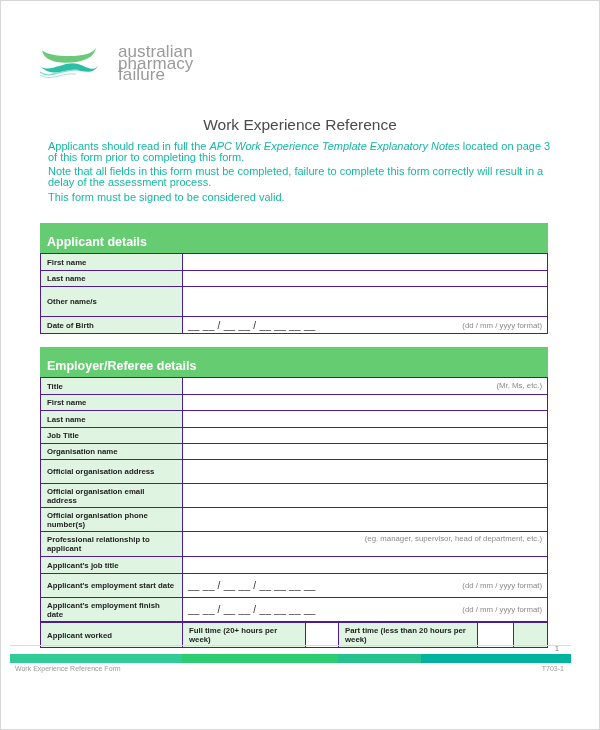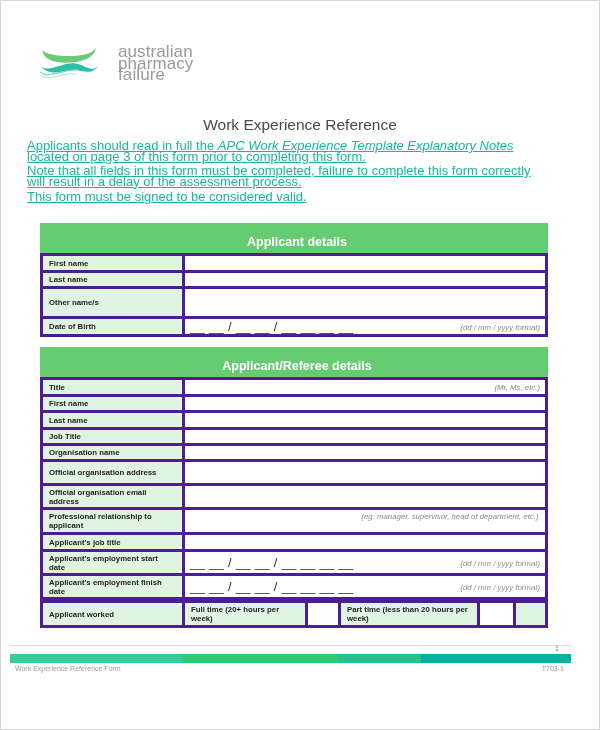--- a/index.html
+++ b/index.html
@@ -3,30 +3,30 @@
   <meta charset="utf-8">
   <style>
     * { box-sizing: border-box; margin: 0; padding: 0; }
     html, body { width: 600px; height: 730px; background: #ffffff; overflow: hidden; }
     body { font-family: "Liberation Sans", sans-serif; position: relative; }
     .page-frame { position: absolute; left: 0; top: 0; width: 600px; height: 730px; border: 1px solid #d6d6d6; }
     .logo { position: absolute; left: 38px; top: 44px; width: 170px; height: 40px; }
     .logo svg { position: absolute; left: 0; top: 0; }
     .logo-text { position: absolute; left: 80px; top: 2px; font-size: 17px; line-height: 11.5px; color: #9a9a9a; letter-spacing: 0.1px; }
     .page-title { position: absolute; left: 0; width: 600px; top: 116px; text-align: center; font-size: 15.5px; color: #4a4a4a; }
-    .intro { position: absolute; left: 27px; width: 510px; color: #17b7a0; font-size: 13px; line-height: 10.5px; text-decoration: underline; }
+    .intro { position: absolute; left: 48px; width: 510px; color: #17b7a0; font-size: 11px; line-height: 10.5px; }
     .intro i { font-style: italic; }
     .section { position: absolute; left: 40px; width: 508px; }
-    .section-header { background: #66cc72; height: 30px; color: #ffffff; font-weight: bold; font-size: 12.5px; padding: 11px 0 0 6px; border: 1px solid #66cc72; text-align: center; }
+    .section-header { background: #66cc72; height: 30px; color: #ffffff; font-weight: bold; font-size: 12.5px; padding: 11px 0 0 6px; border: 1px solid #66cc72; }
     table.form { width: 508px; border-collapse: collapse; table-layout: fixed; }
-    table.form td { border: 3px solid #4c1d95; font-size: 7.8px; vertical-align: middle; color: #222; }
+    table.form td { border: 1px solid #4c1d95; font-size: 7.8px; vertical-align: middle; color: #222; }
     td.lbl { background: #e0f4e2; font-weight: bold; padding: 0 6px; width: 142px; line-height: 9px; }
     td.val { background: #ffffff; padding: 0 5px; position: relative; }
-    .hint { position: absolute; right: 5px; color: #8a8a8a; font-style: italic; font-size: 7.8px; text-align: center; line-height: 9px; }
-    .dateline { color: #333; font-size: 13px; letter-spacing: 0.3px; }
+    .hint { position: absolute; right: 5px; color: #8a8a8a; font-size: 7.8px; text-align: right; line-height: 9px; }
+    .dateline { color: #333; font-size: 10px; letter-spacing: 0.3px; }
     td.opt { background: #e0f4e2; font-weight: bold; padding: 0 6px; line-height: 9px; }
     td.box { background: #fff; }
     .page-num { position: absolute; left: 555px; top: 645px; font-size: 7px; color: #777; }
     .footer-bar { position: absolute; left: 10px; top: 654px; width: 561px; height: 9px; display: flex; }
     .footer-bar div { height: 9px; }
     .footer-rule { position: absolute; left: 10px; top: 645px; width: 561px; height: 1px; background: #dcdcdc; }
     .footer-left { position: absolute; left: 15px; top: 665px; font-size: 7px; color: #9a9a9a; }
     .footer-right { position: absolute; right: 36px; top: 665px; font-size: 7px; color: #9a9a9a; }
   </style>
 </head>
@@ -77,21 +77,21 @@
       <td class="val">
         <span class="dateline">__ __ / __ __ / __ __ __ __</span>
         <span class="hint" style="top:4px;">(dd / mm / yyyy format)</span>
       </td>
     </tr>
   </tbody>
     </table>
 </div>
 
 <div class="section" style="top:347px;">
-  <div class="section-header">Applicant/Referee details</div>
+  <div class="section-header">Employer/Referee details</div>
   <table class="form">
     <tbody>
         <tr style="height:17px;">
       <td class="lbl">Title</td>
       <td class="val">
         <span class="hint" style="top:3px;">(Mr, Ms, etc.)</span>
       </td>
     </tr>
     <tr style="height:16px;">
       <td class="lbl">First name</td>
@@ -108,20 +108,24 @@
     <tr style="height:16px;">
       <td class="lbl">Organisation name</td>
       <td class="val"></td>
     </tr>
     <tr style="height:24px;">
       <td class="lbl">Official organisation address</td>
       <td class="val"></td>
     </tr>
     <tr style="height:24px;">
       <td class="lbl">Official organisation email address</td>
+      <td class="val"></td>
+    </tr>
+    <tr style="height:24px;">
+      <td class="lbl">Official organisation phone number(s)</td>
       <td class="val"></td>
     </tr>
     <tr style="height:25px;">
       <td class="lbl">Professional relationship to applicant</td>
       <td class="val">
         <span class="hint" style="top:2px; width:180px;">(eg. manager, supervisor, head of department, etc.)</span>
       </td>
     </tr>
     <tr style="height:17px;margin-top:7px;">
       <td class="lbl">Applicant's job title</td>

